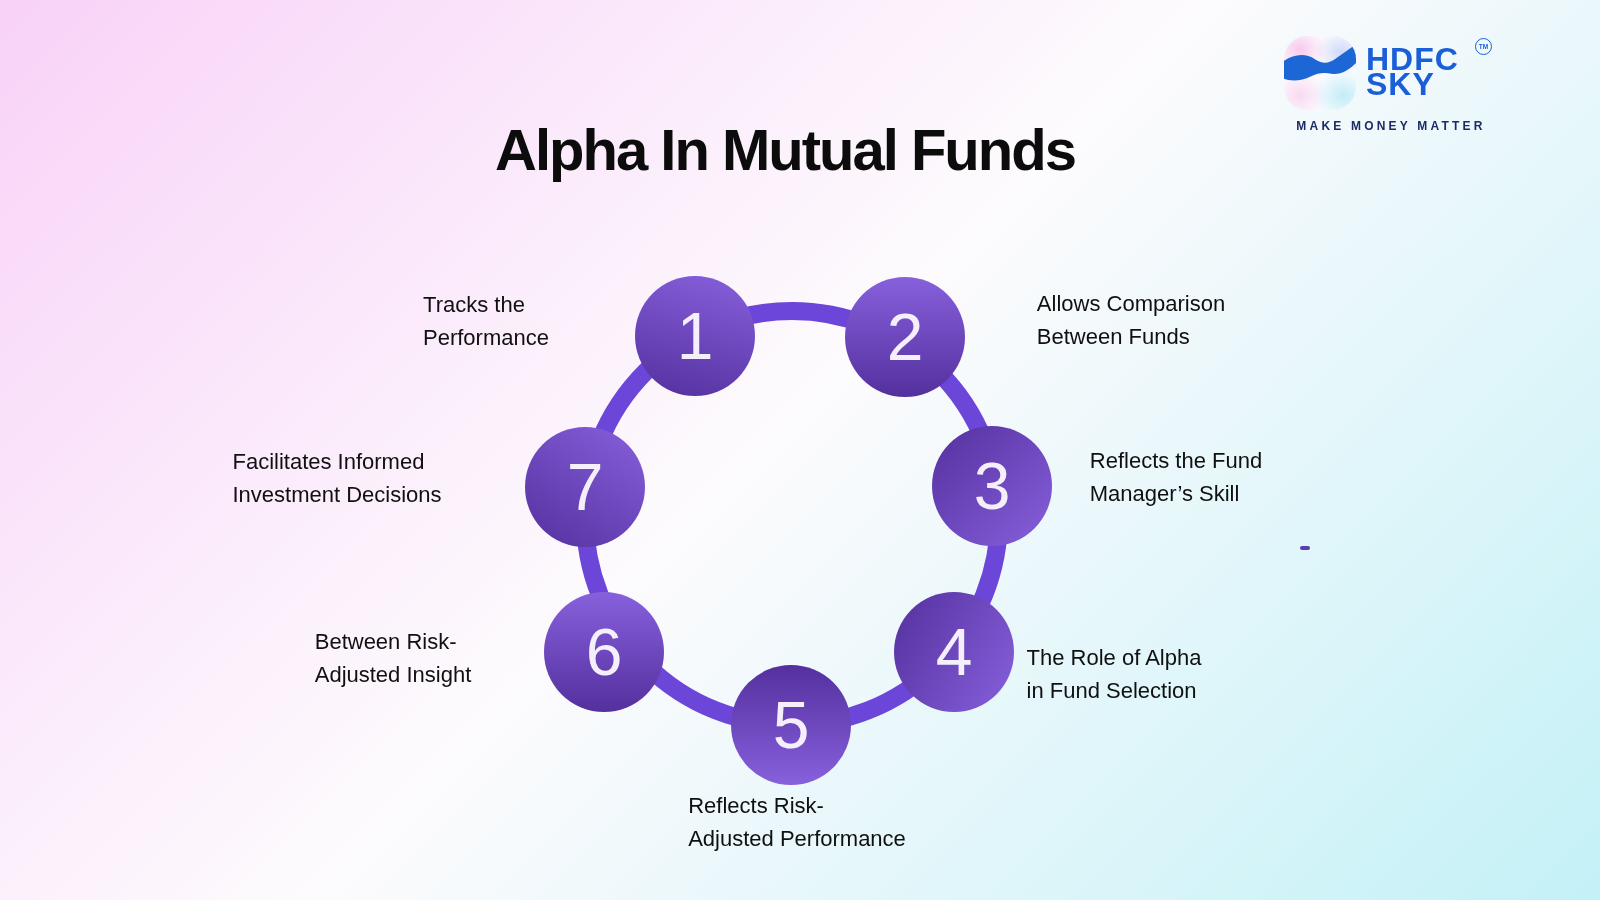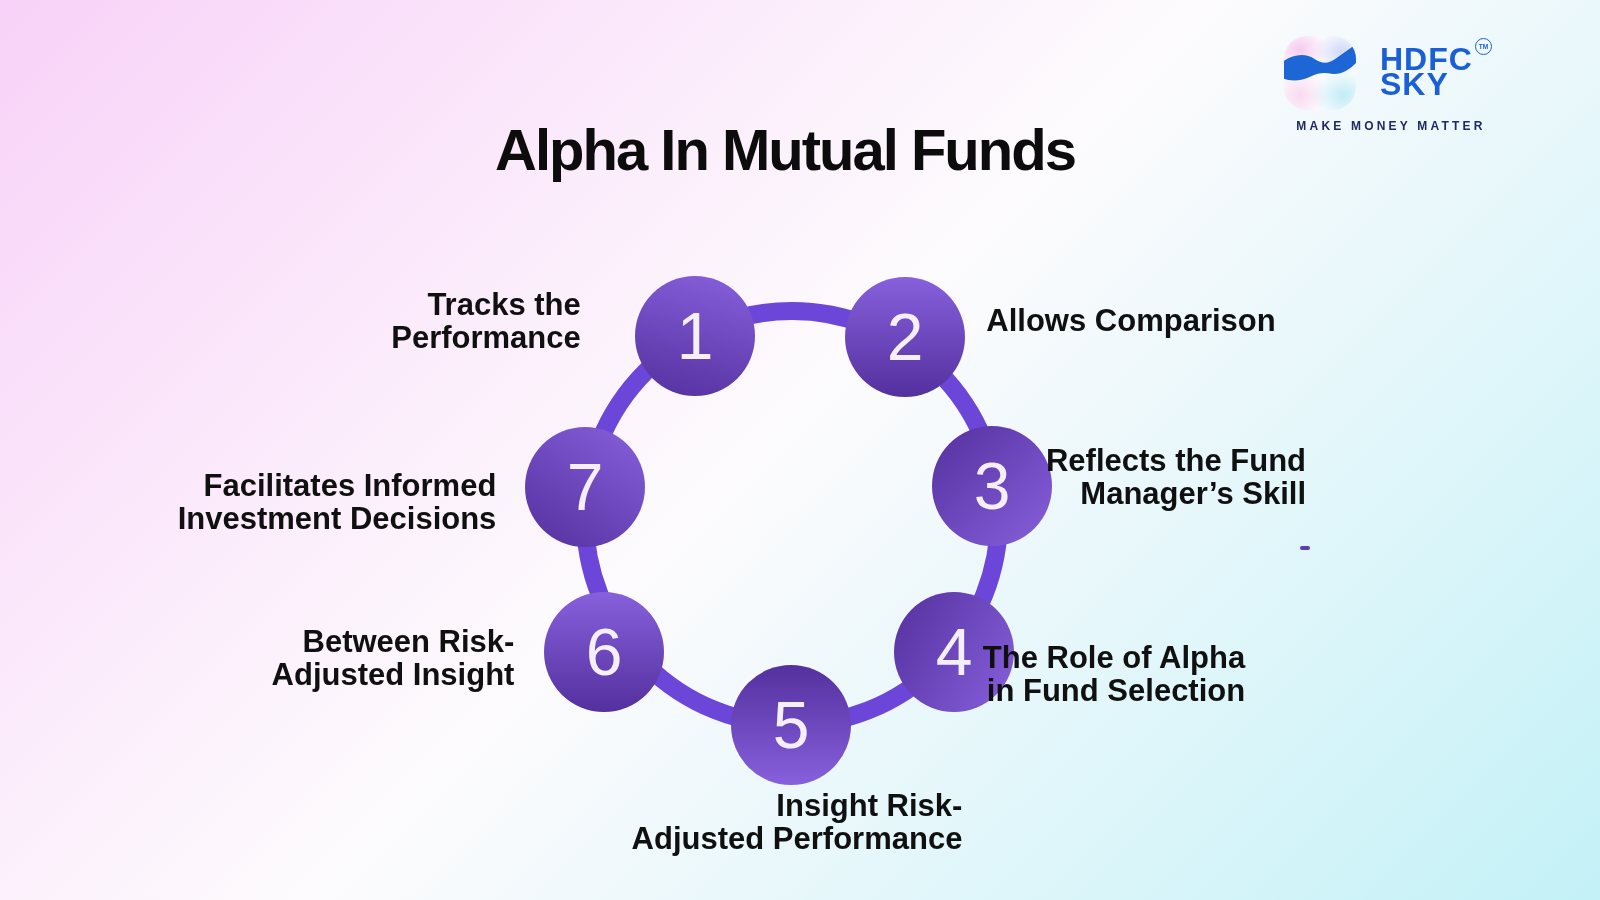--- a/index.html
+++ b/index.html
@@ -20,21 +20,21 @@
     position:relative;width:72px;height:74px;border-radius:23px;overflow:hidden;flex:none;
     background:
       radial-gradient(55% 45% at 22% 18%, #f7c9ee 0%, rgba(247,201,238,0) 70%),
       radial-gradient(55% 45% at 80% 22%, #cfd9f8 0%, rgba(207,217,248,0) 70%),
       radial-gradient(60% 50% at 82% 80%, #c2ecf6 0%, rgba(194,236,246,0) 72%),
       radial-gradient(55% 50% at 22% 80%, #f9d9f0 0%, rgba(249,217,240,0) 70%),
       #fdfdff;
   }
   .logo-icon svg{position:absolute;left:0;top:0;width:100%;height:100%;}
   .brand-text{
-    margin-left:24px;font-size:32px;font-weight:bold;color:#1a5fd8;
+    margin-left:10px;font-size:32px;font-weight:bold;color:#1a5fd8;
     line-height:25px;letter-spacing:1px;padding-top:11px;
   }
   .tm-badge{
     position:absolute;right:6px;top:2px;width:15px;height:15px;border:1.5px solid #1c5fd6;
     border-radius:50%;display:flex;align-items:center;justify-content:center;
     font-size:6.5px;font-weight:bold;color:#1c5fd6;
   }
   .tagline{
     margin-top:9px;font-size:12px;font-weight:bold;color:#1c2b66;
     letter-spacing:3.2px;text-align:center;white-space:nowrap;
@@ -47,22 +47,22 @@
   }
   .node span{font-size:66px;font-weight:400;color:#f4effa;line-height:1;}
   .g-down    {background:linear-gradient(195deg,#8760dc 0%,#54309e 100%);}
   .g-down2   {background:linear-gradient(180deg,#8760dc 0%,#54309e 100%);}
   .g-br      {background:linear-gradient(315deg,#8760dc 0%,#54309e 100%);}
   .g-right   {background:linear-gradient(300deg,#8760dc 0%,#54309e 100%);}
   .g-up      {background:linear-gradient(0deg,#8760dc 0%,#54309e 100%);}
   .g-tr      {background:linear-gradient(215deg,#8760dc 0%,#54309e 100%);}
   .step-label{
     position:absolute;transform:translate(-50%,-50%);
-    font-size:31px;font-weight:bold;color:#101010;line-height:33px;
-    text-align:right;white-space:nowrap;
+    font-size:22px;font-weight:normal;color:#101010;line-height:33px;
+    text-align:left;white-space:nowrap;
   }
   .stray{position:absolute;left:1300px;top:546px;width:10px;height:4px;border-radius:2px;background:#5b3fae;}
 </style>
 </head>
 <body>
 
 <div class="canvas">
 
   <div class="title">Alpha In Mutual Funds</div>
 
@@ -107,37 +107,38 @@
   <div class="node g-tr" style="left:525px;top:427px;">
     <span>7</span>
   </div>
 
   <div class="step-label" style="left:486px;top:321px;">
     <div>Tracks the</div>
     <div>Performance</div>
   </div>
   <div class="step-label" style="left:1131px;top:320px;">
     <div>Allows Comparison</div>
+    <div>Between Funds</div>
   </div>
   <div class="step-label" style="left:1176px;top:477px;">
     <div>Reflects the Fund</div>
     <div>Manager’s Skill</div>
   </div>
   <div class="step-label" style="left:1114px;top:674px;">
     <div>The Role of Alpha</div>
     <div>in Fund Selection</div>
   </div>
   <div class="step-label" style="left:797px;top:822px;">
-    <div>Insight Risk-</div>
+    <div>Reflects Risk-</div>
     <div>Adjusted Performance</div>
   </div>
   <div class="step-label" style="left:393px;top:658px;">
     <div>Between Risk-</div>
     <div>Adjusted Insight</div>
   </div>
-  <div class="step-label" style="left:337px;top:478px;margin-top:24px;">
+  <div class="step-label" style="left:337px;top:478px;">
     <div>Facilitates Informed</div>
     <div>Investment Decisions</div>
   </div>
 
   <div class="stray"></div>
 
 </div>
 
 </body></html>

